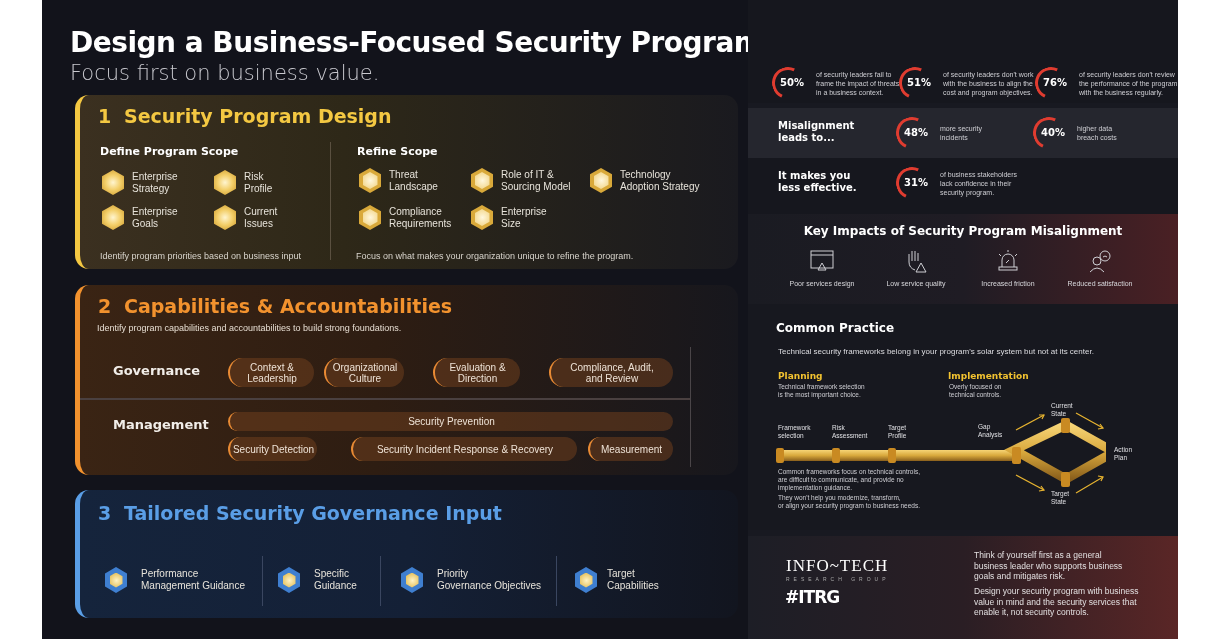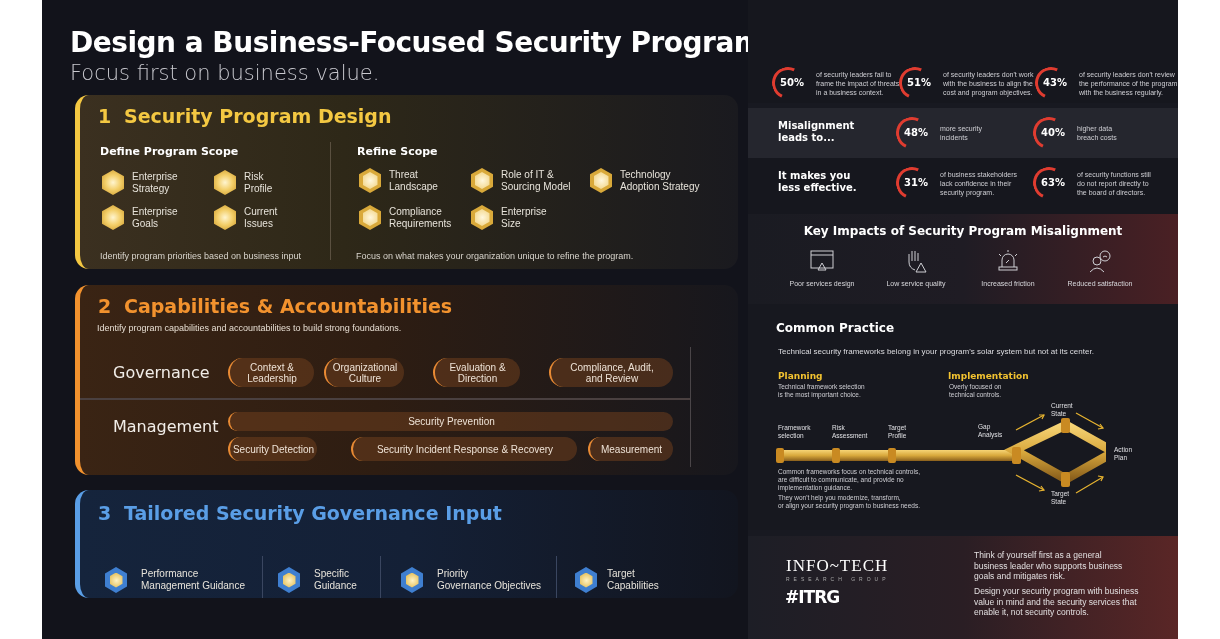--- a/index.html
+++ b/index.html
@@ -6,35 +6,35 @@
 html,body{width:1220px;height:639px;background:#fff;overflow:hidden;font-family:"Liberation Sans",sans-serif;color:#fff}
 #canvas{position:absolute;left:42px;top:0;width:1136px;height:639px;background:#12131b}
 .left{position:absolute;left:0;top:0;width:706px;height:639px;background:#12131b}
 .right{position:absolute;left:706px;top:0;width:430px;height:639px;background:#181921}
 .abs{position:absolute}
 h1.title{position:absolute;left:28px;top:26px;font-size:28px;font-weight:bold;font-family:"DejaVu Sans",sans-serif;letter-spacing:-0.5px;white-space:nowrap}
 .subtitle{position:absolute;left:28px;top:61px;font-size:21px;color:#c9c9cf;font-family:"DejaVu Sans",sans-serif;font-weight:300}
 .sec{position:absolute;border-radius:14px;overflow:hidden}
 .sec1{left:33px;top:95px;width:663px;height:174px;background:linear-gradient(90deg,#3b3020 0%,#2e2818 40%,#1a1a1f 100%);border-left:5px solid #f4c842}
 .sec2{left:33px;top:285px;width:663px;height:190px;background:linear-gradient(90deg,#3a2414 0%,#2e1d12 45%,#17171d 100%);border-left:5px solid #f2922e}
-.sec3{left:33px;top:490px;width:663px;height:108px;background:linear-gradient(90deg,#15243c 0%,#142036 50%,#12151f 100%);border-left:5px solid #5a9ee6}
+.sec3{left:33px;top:490px;width:663px;height:128px;background:linear-gradient(90deg,#15243c 0%,#142036 50%,#12151f 100%);border-left:5px solid #5a9ee6}
 .sec-h{position:absolute;font-size:19px;font-weight:bold;font-family:"DejaVu Sans",sans-serif;white-space:nowrap}
 .sec-h .num{display:inline-block;width:26px}
 .sub-h{position:absolute;font-size:11px;font-weight:bold;font-family:"DejaVu Sans",sans-serif}
 .note{position:absolute;font-size:9px;color:#d8d4cc;white-space:nowrap}
 .hexitem{position:absolute;display:flex;align-items:center;gap:8px}
 .hex{width:22px;height:25px;clip-path:polygon(50% 0,100% 25%,100% 75%,50% 100%,0 75%,0 25%);background:radial-gradient(circle at 50% 50%,#fff5cf 0%,#f3cf6a 45%,#c99424 100%)}
 .hex2{width:22px;height:25px;clip-path:polygon(50% 0,100% 25%,100% 75%,50% 100%,0 75%,0 25%);background:#d9a93a;display:flex;align-items:center;justify-content:center}
 .hex2 i{display:block;width:15px;height:17px;clip-path:polygon(50% 0,100% 25%,100% 75%,50% 100%,0 75%,0 25%);background:radial-gradient(circle,#fff7dd 0%,#f0d07a 100%)}
 .hexb{width:22px;height:26px;clip-path:polygon(50% 0,100% 25%,100% 75%,50% 100%,0 75%,0 25%);background:#3f7fd0;display:flex;align-items:center;justify-content:center}
 .hexb i{display:block;width:13px;height:15px;clip-path:polygon(50% 0,100% 25%,100% 75%,50% 100%,0 75%,0 25%);background:radial-gradient(circle,#fff3c4 0%,#e0b340 100%)}
 .hexlabel{font-size:10px;line-height:12px;color:#e7e3da;font-family:"Liberation Sans",sans-serif}
 .vdiv{position:absolute;width:1px;background:#5a5040}
 .pill{position:absolute;height:29px;border-radius:15px;background:rgba(110,62,30,0.55);border-left:2px solid #e88a34;display:flex;align-items:center;justify-content:center;text-align:center;font-size:10px;line-height:11px;color:#eee2d6}
-.rowlabel{position:absolute;font-size:16px;font-weight:normal;font-family:"DejaVu Sans",sans-serif;color:#f1ede8}
+.rowlabel{position:absolute;font-size:13px;font-weight:bold;font-family:"DejaVu Sans",sans-serif;color:#f1ede8}
 
 .prob{position:absolute;left:28px;top:36px;font-size:13px;font-family:"DejaVu Sans",sans-serif;white-space:nowrap}
 .prob b{color:#e9443a}
 .stat{position:absolute;display:flex;align-items:center;gap:4px}
 .ring{position:relative;width:32px;height:32px}
 .ring .arc{position:absolute;inset:0;border-radius:50%;border:3px solid transparent;border-left-color:#e03c30;border-top-color:#e03c30;transform:rotate(-20deg)}
 .ring .pct{position:absolute;left:8px;top:10px;font-size:10px;font-weight:bold;font-family:"DejaVu Sans",sans-serif}
 .stat .txt{font-size:7px;line-height:9px;color:#cfcfd4;margin-left:8px}
 .band{position:absolute;left:0;width:430px}
 .bandlabel{position:absolute;left:30px;font-size:10px;font-weight:bold;font-family:"DejaVu Sans",sans-serif;line-height:12px}
@@ -209,21 +209,21 @@
           <div class="arc"></div>
           <div class="pct">51%</div>
         </div>
         <div class="txt" style="white-space:pre">of security leaders don't work
 with the business to align the
 cost and program objectives.</div>
       </div>
     <div class="stat" style="left:287px;top:67px">
         <div class="ring">
           <div class="arc"></div>
-          <div class="pct">43%</div>
+          <div class="pct">76%</div>
         </div>
         <div class="txt" style="white-space:pre">of security leaders don't review
 the performance of the program
 with the business regularly.</div>
       </div>
 
     <div class="band" style="top:108px;height:50px;background:#25262e">
       <div class="bandlabel" style="top:12px;white-space:pre">Misalignment
 leads to...</div>
       <div class="stat" style="left:148px;top:9px">
@@ -248,29 +248,20 @@
       <div class="bandlabel" style="top:12px;white-space:pre">It makes you
 less effective.</div>
       <div class="stat" style="left:148px;top:9px">
           <div class="ring">
             <div class="arc"></div>
             <div class="pct">31%</div>
           </div>
           <div class="txt" style="white-space:pre">of business stakeholders
 lack confidence in their
 security program.</div>
-        </div>
-      <div class="stat" style="left:285px;top:9px">
-          <div class="ring">
-            <div class="arc"></div>
-            <div class="pct">63%</div>
-          </div>
-          <div class="txt" style="white-space:pre">of security functions still
-do not report directly to
-the board of directors.</div>
         </div>
     </div>
 
     <div class="band" style="top:214px;height:90px;background:linear-gradient(90deg,#1a1b22 0%,#1f1c24 50%,#4a2024 100%)"></div>
     <div class="impact-title">Key Impacts of Security  Program Misalignment</div>
 
     <div class="impact" style="left:24px">
       <svg width="26" height="26" viewBox="0 0 26 26" fill="none" stroke="#cfcfd4" stroke-width="1">
           <rect x="2" y="3" width="22" height="17"></rect>
           <line x1="2" y1="7" x2="24" y2="7"></line>

